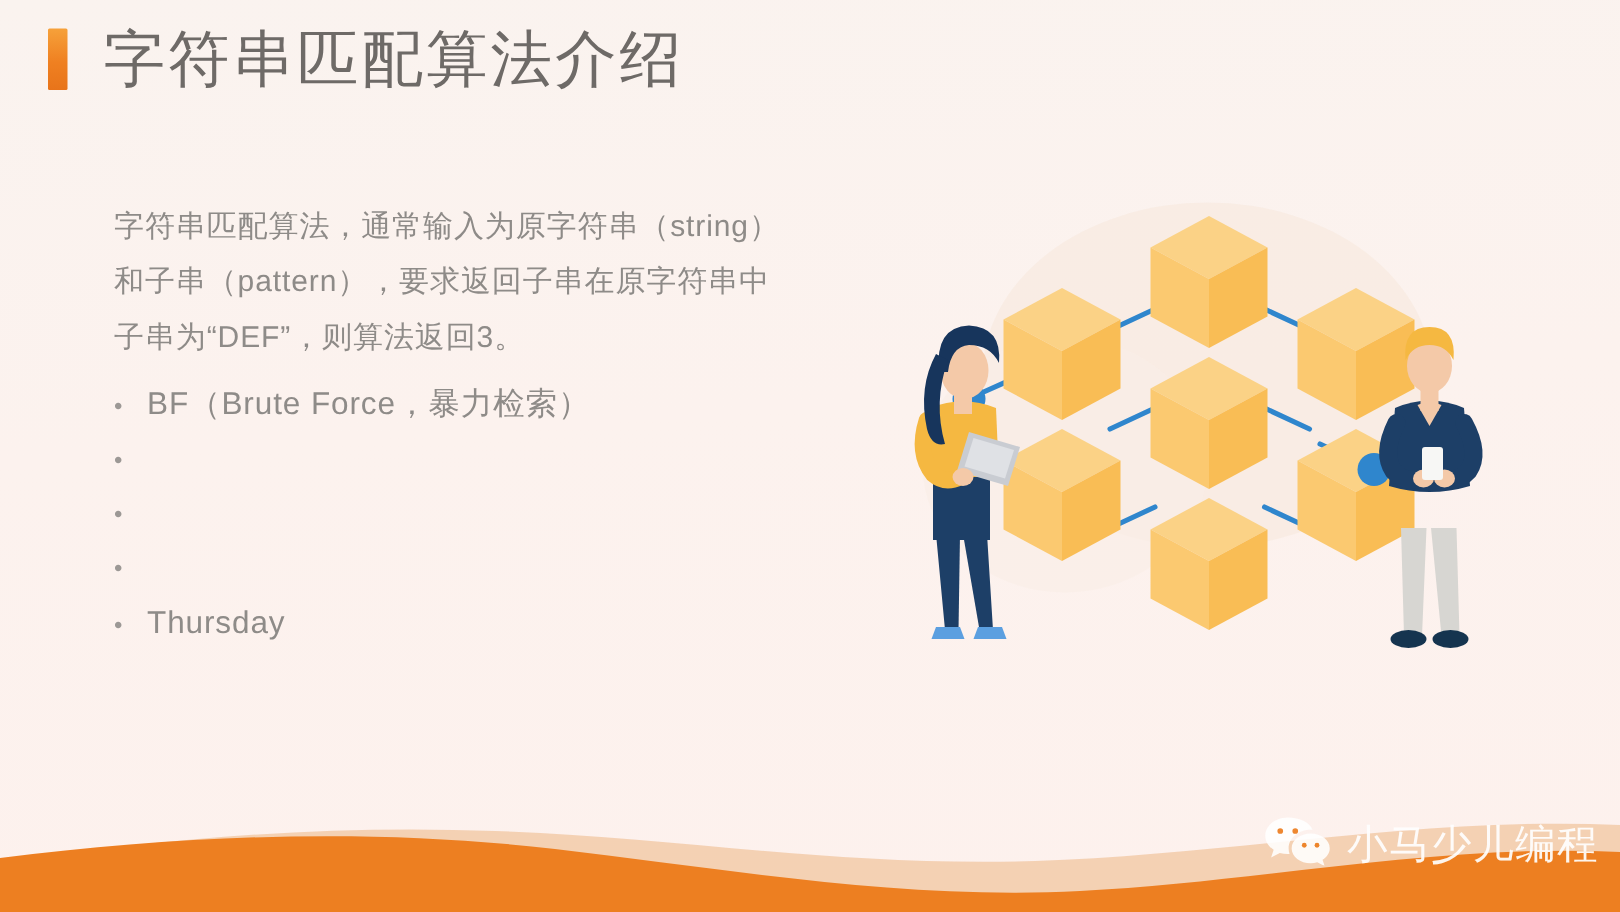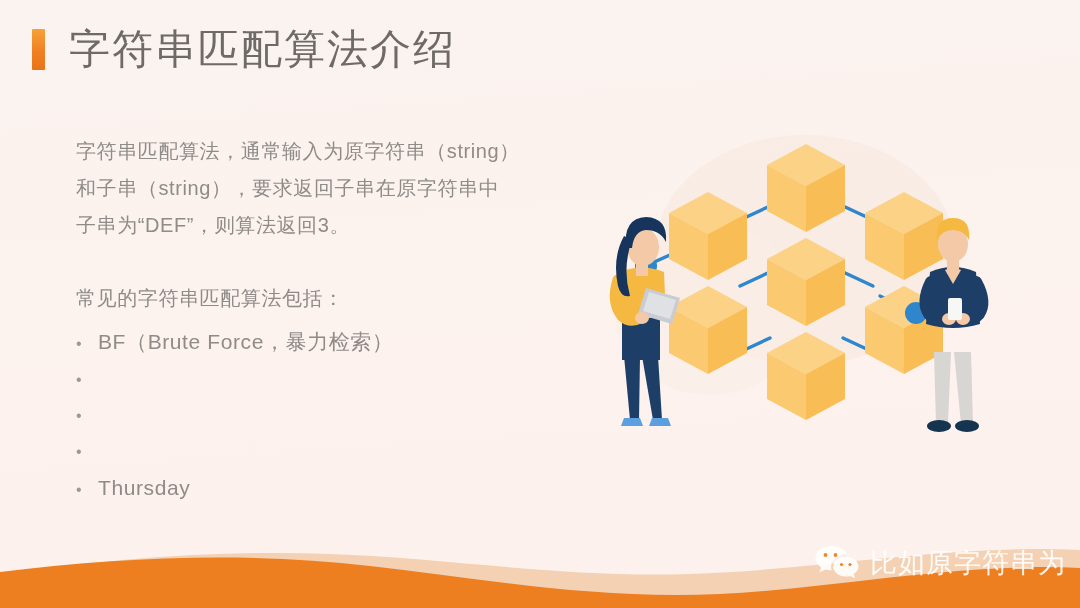--- a/index.html
+++ b/index.html
@@ -13,21 +13,21 @@
     height: 608px;
     overflow: hidden;
     background: linear-gradient(176deg, #faf3ef 0%, #fcf2ee 45%, #fdf1ed 100%);
     font-family: "Liberation Sans", "DejaVu Sans", sans-serif;
   }
 
   
   #title-row {
     position: absolute;
     left: 32px;
-    top: 27px;
+    top: 17px;
     display: flex;
     align-items: center;
   }
   #title-accent {
     width: 13px;
     height: 41px;
     background: linear-gradient(180deg, #f6a13a 0%, #ef8021 55%, #e8741a 100%);
     border-radius: 1px;
     flex: none;
   }
@@ -128,25 +128,24 @@
 
   <div id="title-row">
     <div id="title-accent"></div>
     <div id="title-text">字符串匹配算法介绍</div>
   </div>
 
   <div id="body-col">
 
     <div>
       <div class="para-line">字符串匹配算法，通常输入为原字符串（string）</div>
-      <div class="para-line">和子串（string），要求返回子串在原字符串中</div>
+      <div class="para-line">和子串（pattern），要求返回子串在原字符串中</div>
       <div class="para-line">子串为“DEF”，则算法返回3。</div>
     </div>
 
-    <div id="list-intro">常见的字符串匹配算法包括：</div>
 
     <ul id="bullet-list">
       <li>
         <span class="bullet-dot">•</span>
         <span>BF（Brute Force，暴力检索）</span>
       </li>
       <li>
         <span class="bullet-dot">•</span>
       </li>
       <li>
@@ -289,16 +288,16 @@
     <span>
       <svg width="46" height="34" viewBox="0 0 46 34" xmlns="http://www.w3.org/2000/svg">
         <path d="M16.5,2 C8.2,2 1.5,7.4 1.5,14.1 C1.5,17.9 3.7,21.3 7.1,23.5 L5.4,28.6 L11.2,25.6 C12.9,26.1 14.7,26.3 16.5,26.3 C16.9,26.3 17.3,26.3 17.7,26.3 C17.3,25.1 17.1,23.9 17.1,22.6 C17.1,15.7 23.7,10.2 31.8,10.2 C32.2,10.2 32.6,10.2 33,10.3 C31.5,5.5 24.7,2 16.5,2 Z" fill="#ffffff" opacity="0.95"></path>
         <circle cx="11.5" cy="11" r="1.9" fill="#ed7f21"></circle>
         <circle cx="21.5" cy="11" r="1.9" fill="#ed7f21"></circle>
         <path d="M44.5,22.6 C44.5,17.1 38.8,12.7 31.8,12.7 C24.8,12.7 19.1,17.1 19.1,22.6 C19.1,28.1 24.8,32.5 31.8,32.5 C33.3,32.5 34.8,32.3 36.2,31.9 L41.1,34.4 L39.7,30.1 C42.6,28.3 44.5,25.6 44.5,22.6 Z" fill="#ffffff" opacity="0.95"></path>
         <circle cx="27.5" cy="20.5" r="1.6" fill="#ed7f21"></circle>
         <circle cx="36" cy="20.5" r="1.6" fill="#ed7f21"></circle>
       </svg>
     </span>
-    <span id="wm-text">比如原字符串为</span>
+    <span id="wm-text">小马少儿编程</span>
   </div>
 
 </div>
 
 </body></html>

